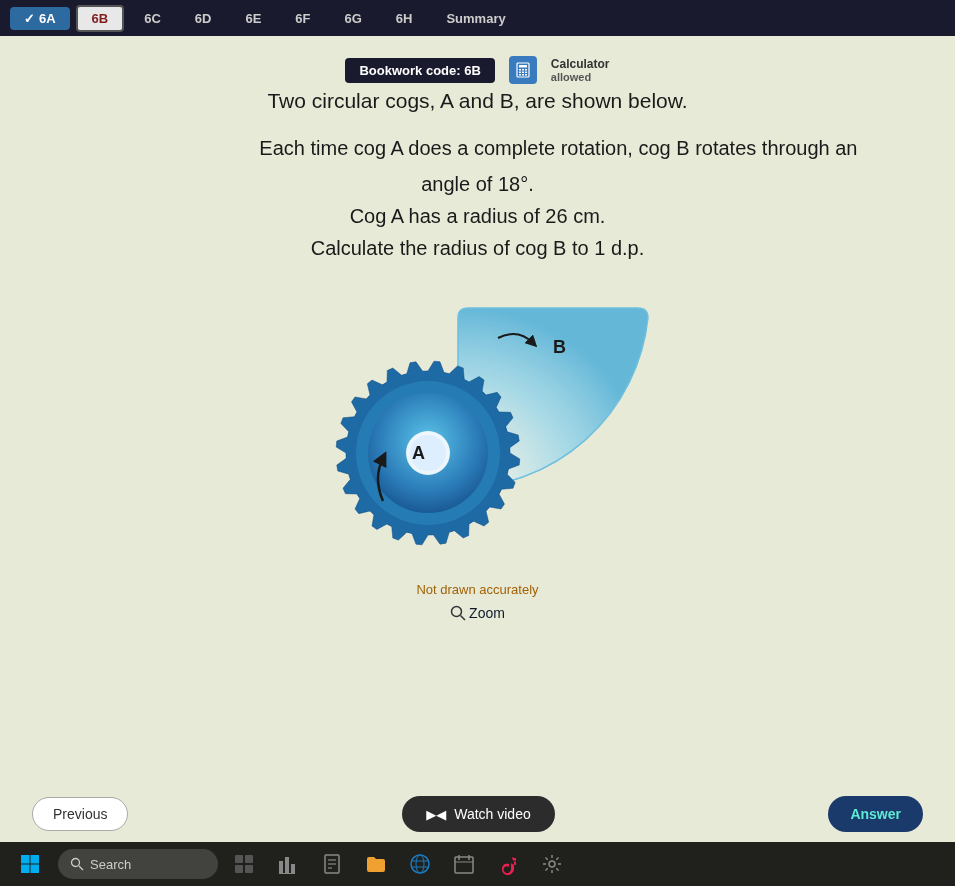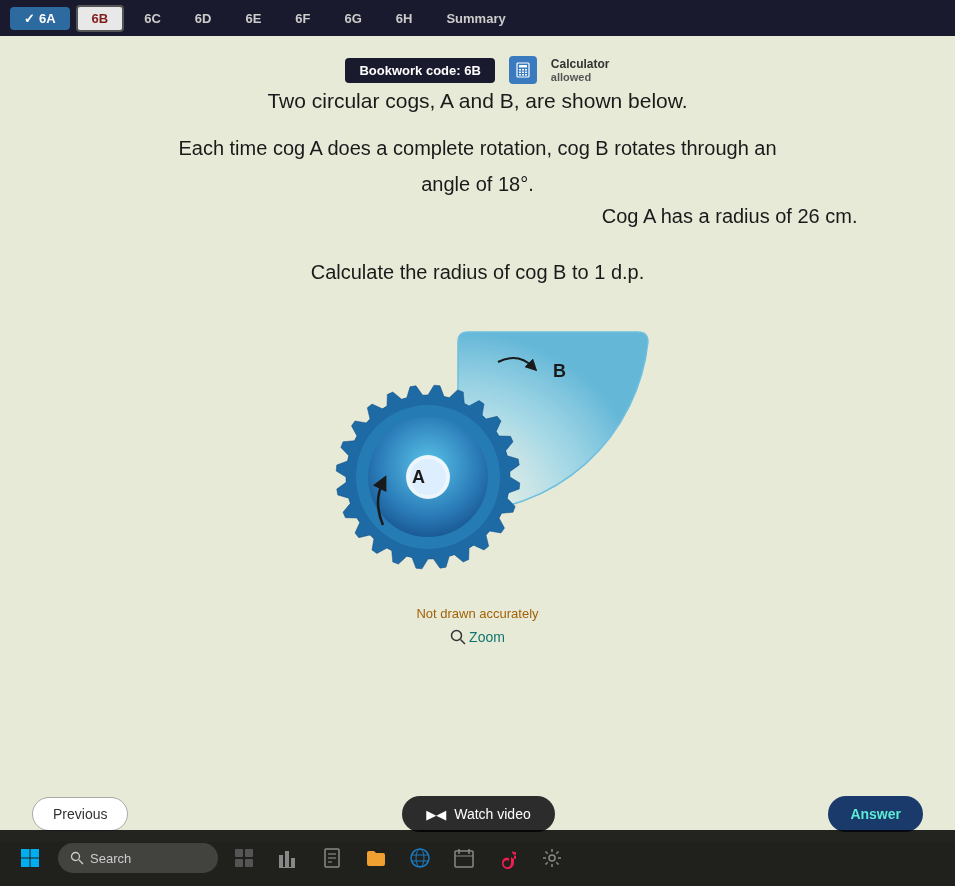--- a/index.html
+++ b/index.html
@@ -99,21 +99,21 @@
     .question-block {
       width: 100%;
       max-width: 760px;
       margin-bottom: 6px;
     }
 
     .question-main {
       font-size: 20px;
       color: #1a1a1a;
       line-height: 1.6;
-      text-align: center;
+      text-align: right;
       margin-bottom: 4px;
     }
 
     .question-center {
       text-align: center;
       font-size: 20px;
       color: #1a1a1a;
       line-height: 1.6;
     }
 
@@ -130,21 +130,21 @@
       color: #a16207;
       margin-top: 4px;
     }
 
     .zoom-row {
       display: flex;
       align-items: center;
       gap: 3px;
       margin-top: 8px;
       cursor: pointer;
-      color: #0f766e;
+      color: #0f172a;
       font-size: 14px;
     }
 
     
     .bottom-bar {
       position: fixed;
       bottom: 44px;
       left: 0;
       width: 955px;
       display: flex;
@@ -187,21 +187,21 @@
       cursor: pointer;
       font-weight: bold;
     }
 
     
     .taskbar {
       position: fixed;
       bottom: 0;
       left: 0;
       width: 955px;
-      height: 56px;
+      height: 44px;
       background: rgba(0,0,0,0.85);
       display: flex;
       align-items: center;
       padding: 0 10px;
       gap: 8px;
     }
 
     .taskbar-item {
       width: 36px;
       height: 36px;
@@ -303,21 +303,21 @@
     <p class="question-center" style="font-size:21px; margin-bottom:14px;">
       <span>Two circular cogs, A and B, are shown below.</span>
     </p>
 
     <p class="question-main">
       <span>Each time cog A does a complete rotation, cog B rotates through an</span>
     </p>
     <p class="question-center" style="font-size:20px;">
       angle of 18°.
     </p>
-    <p class="question-center" style="font-size:20px; margin-bottom:24px;text-align:right;">
+    <p class="question-center" style="font-size:20px; margin-bottom:0;">
       <span>Cog A has a radius of 26 cm.</span>
     </p>
     <p class="question-center" style="font-size:20px; margin-bottom:8px;">
       <span>Calculate the radius of cog B to 1 d.p.</span>
     </p>
   </div>
 
   <div class="diagram-container">
 
     <svg style="position:absolute; left:140px; top:0; width:220px; height:220px;" viewBox="0 0 220 220">

